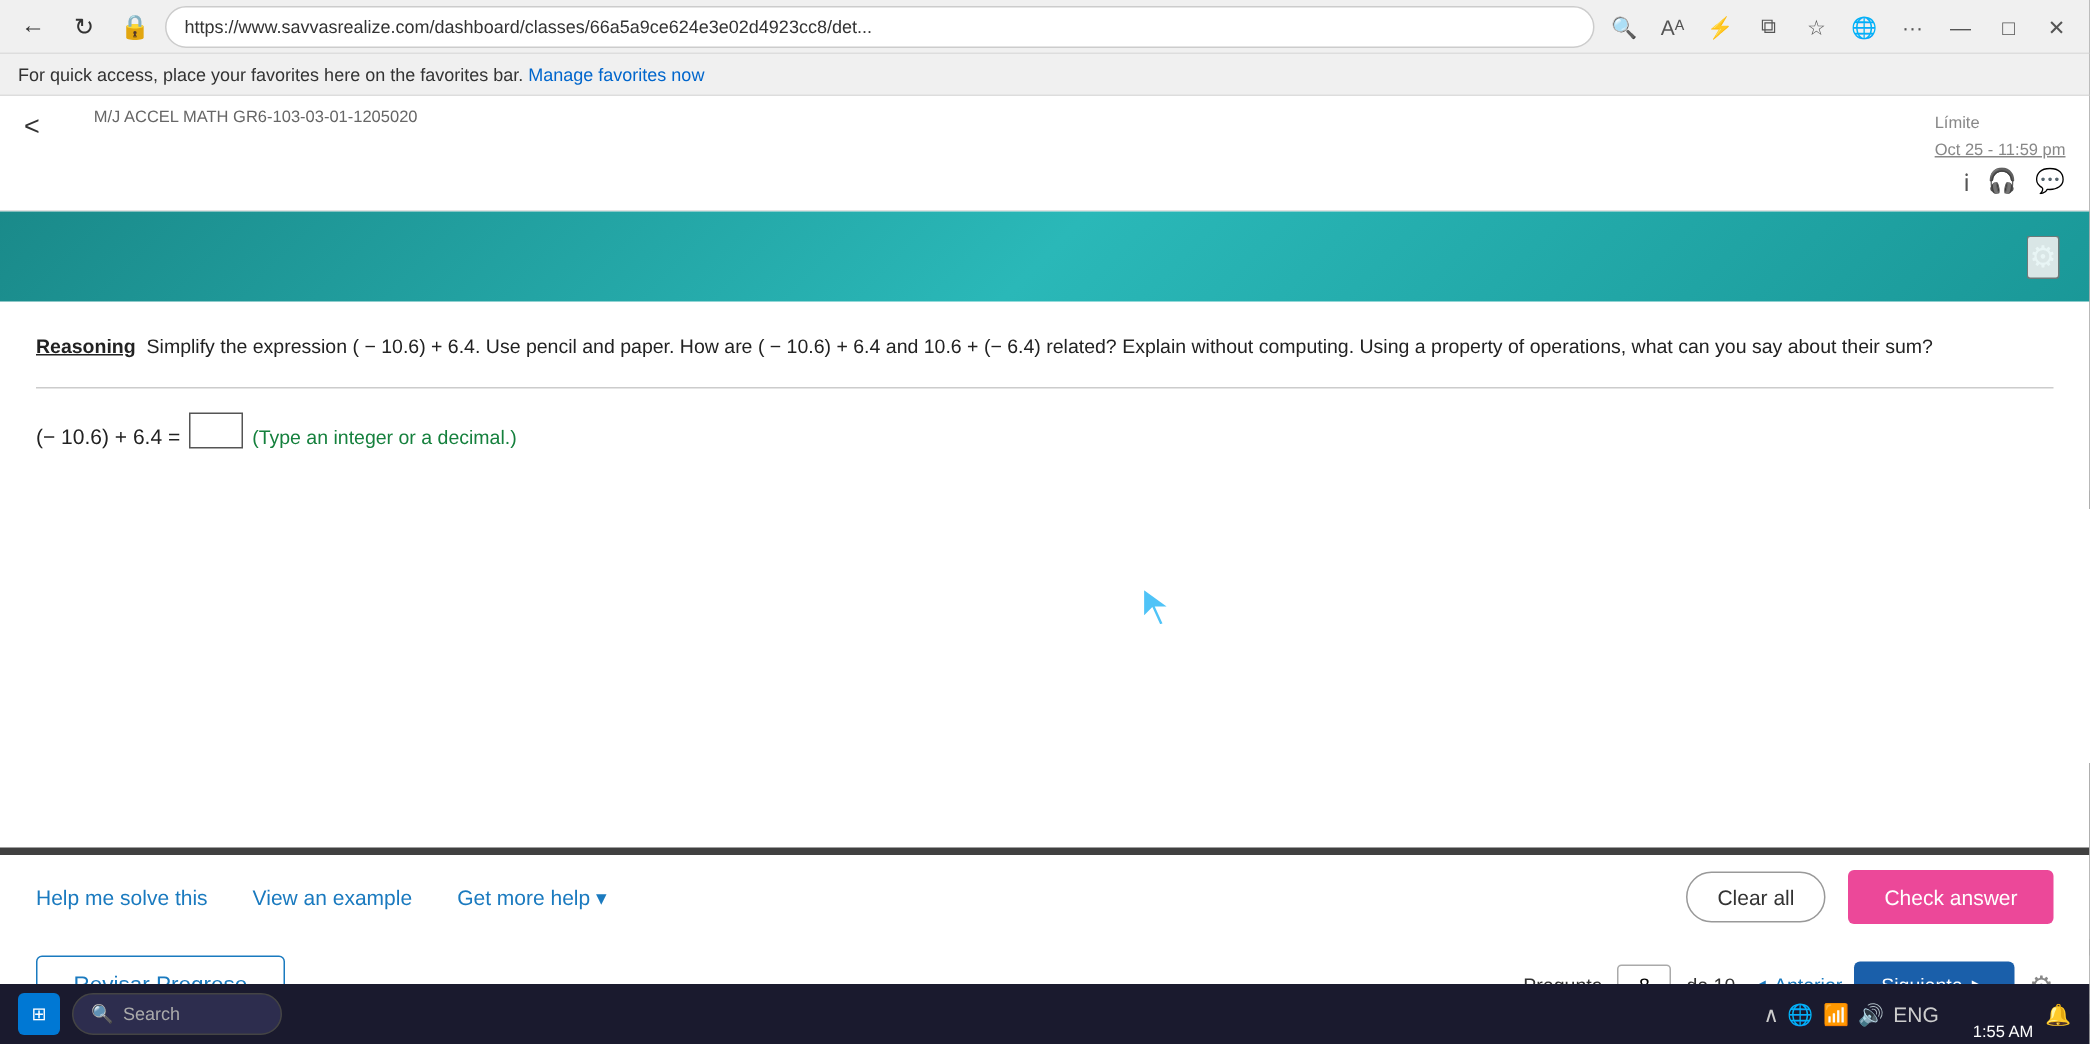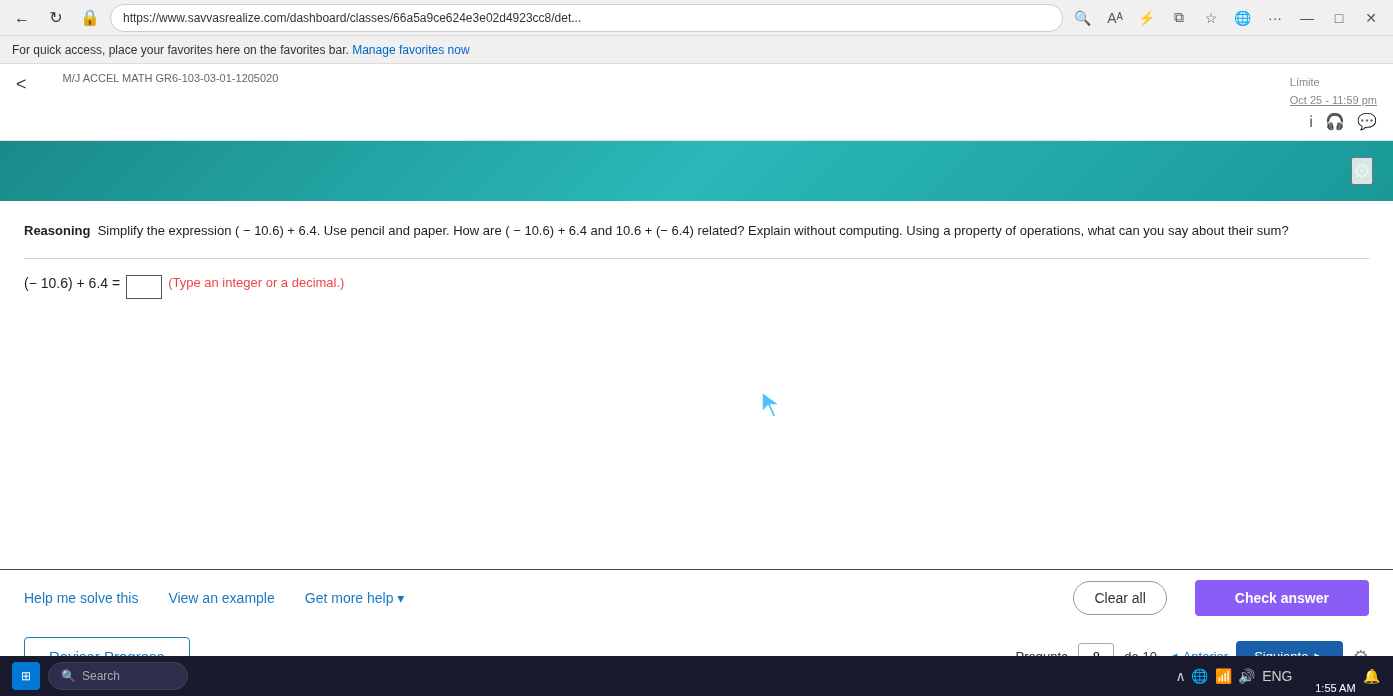--- a/index.html
+++ b/index.html
@@ -191,61 +191,62 @@
 
     .question-text {
       font-size: 13px;
       color: #222;
       line-height: 1.6;
       margin-bottom: 16px;
     }
 
     .question-text strong {
       font-weight: 700;
+      text-decoration: underline;
     }
 
     .divider-line {
       border: none;
       border-top: 1px solid #ccc;
       margin: 16px 0;
     }
 
     .equation-row {
       display: flex;
-      align-items: flex-start;
+      align-items: flex-end;
       gap: 6px;
       font-size: 14px;
       color: #222;
       margin-bottom: 8px;
     }
 
     .answer-box {
       width: 36px;
       height: 24px;
       border: 1px solid #555;
       display: inline-block;
       background: white;
     }
 
     .hint-text {
       font-size: 13px;
-      color: #ef4444;
+      color: #15803d;
     }
 
     
     .bottom-area {
       position: absolute;
       bottom: 70px;
       left: 0;
       right: 0;
       padding: 10px 24px;
       display: flex;
       align-items: center;
       justify-content: space-between;
-      border-top: 1px solid #404040;
+      border-top: 5px solid #404040;
       background: white;
     }
 
     .help-links {
       display: flex;
       gap: 30px;
       align-items: center;
     }
 
     .help-link {
@@ -253,42 +254,42 @@
       font-size: 14px;
       font-weight: 500;
       cursor: pointer;
       text-decoration: none;
       border: none;
       background: none;
     }
 
     .action-btns {
       display: flex;
-      gap: 28px;
+      gap: 15px;
       align-items: center;
     }
 
     .clear-all-btn {
       border: 1px solid #999;
       background: white;
       color: #333;
       padding: 8px 20px;
       border-radius: 20px;
       font-size: 14px;
       cursor: pointer;
     }
 
     .check-answer-btn {
-      background: #8b5cf6;
+      background: #ec4899;
       color: white;
       border: none;
-      padding: 10px 40px;
+      padding: 10px 24px;
       border-radius: 4px;
       font-size: 14px;
-      font-weight: 700;
+      font-weight: 400;
       cursor: pointer;
     }
 
     
     .nav-bottom {
       position: absolute;
       bottom: 20px;
       left: 0;
       right: 0;
       display: flex;

